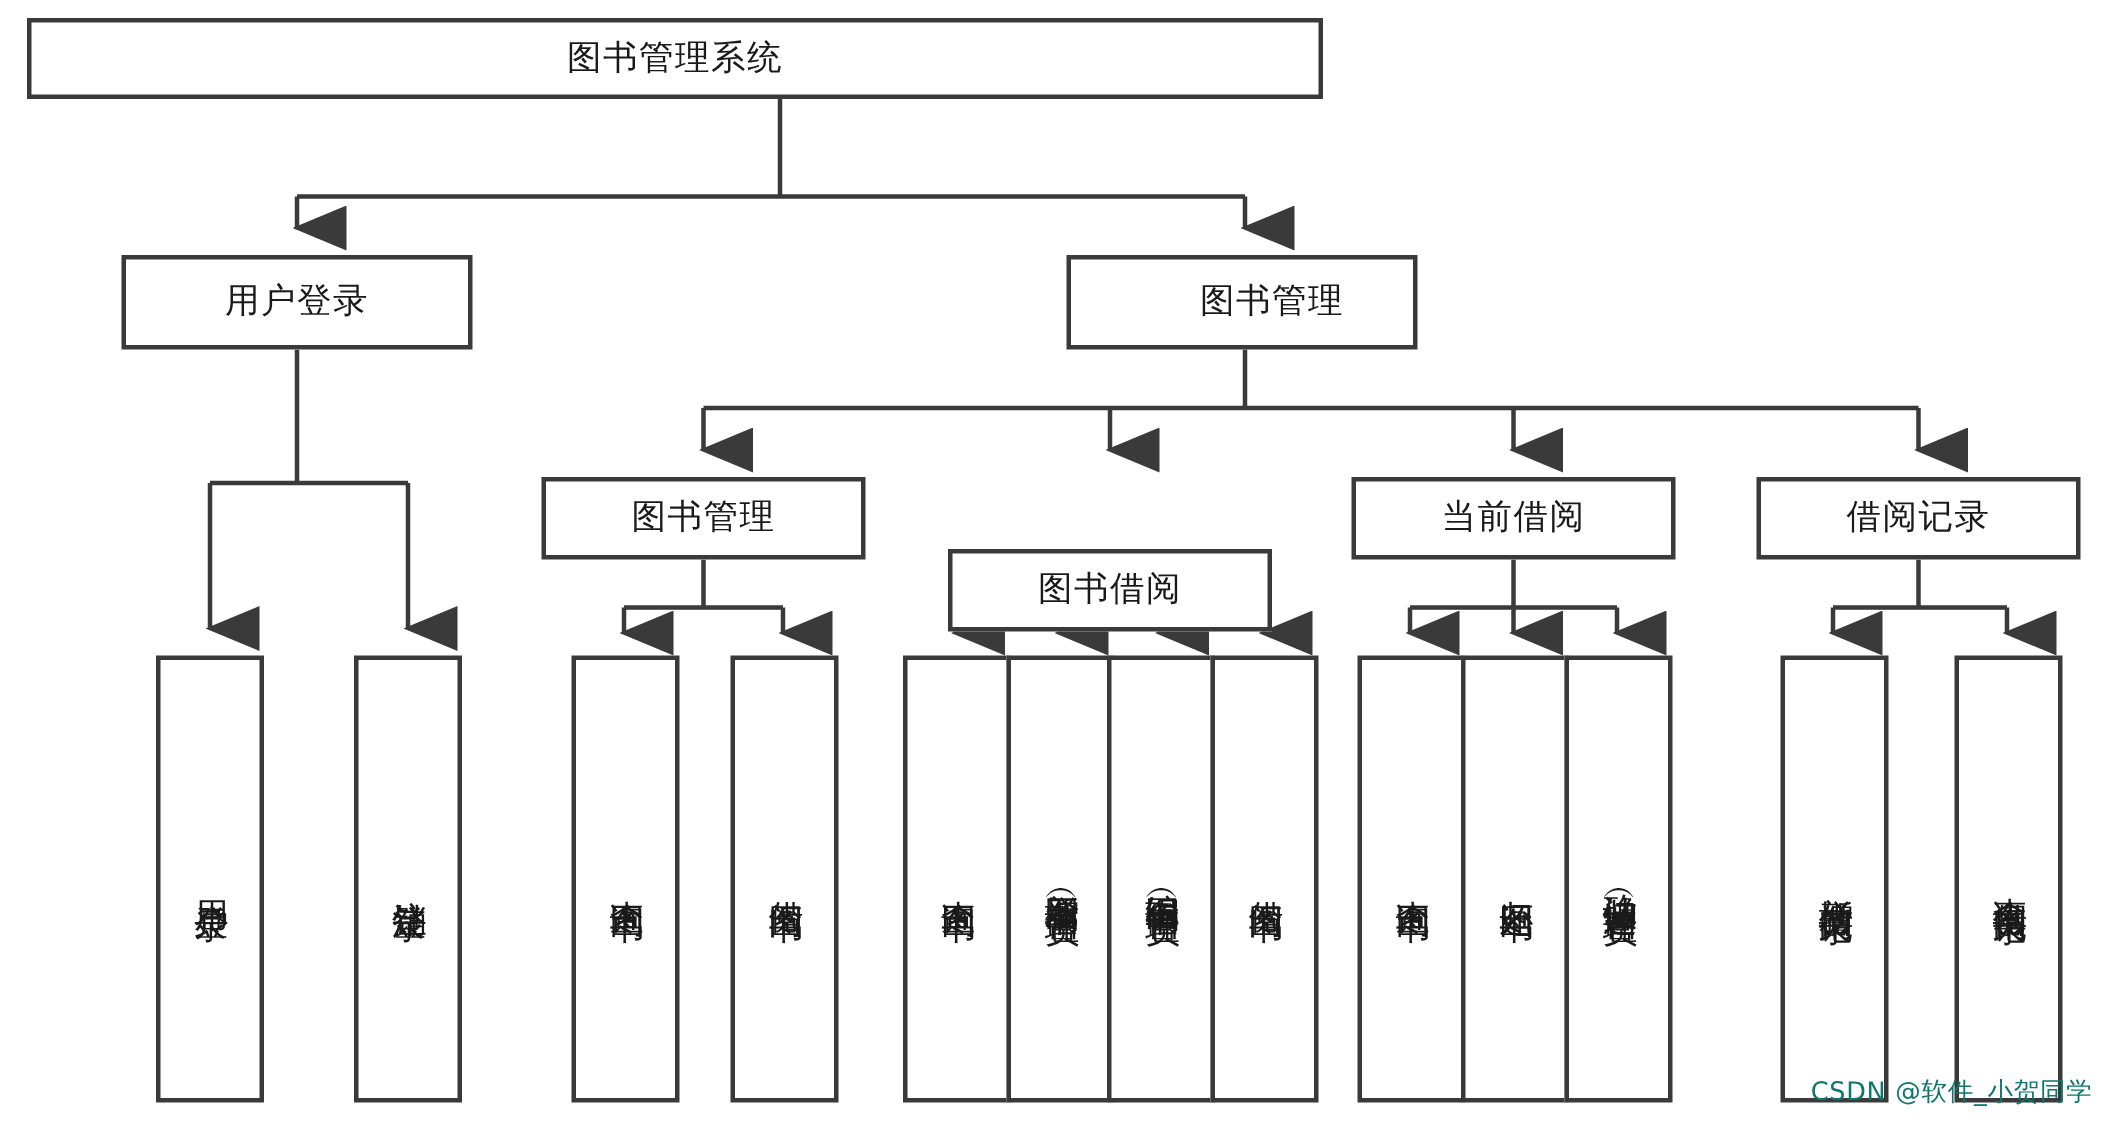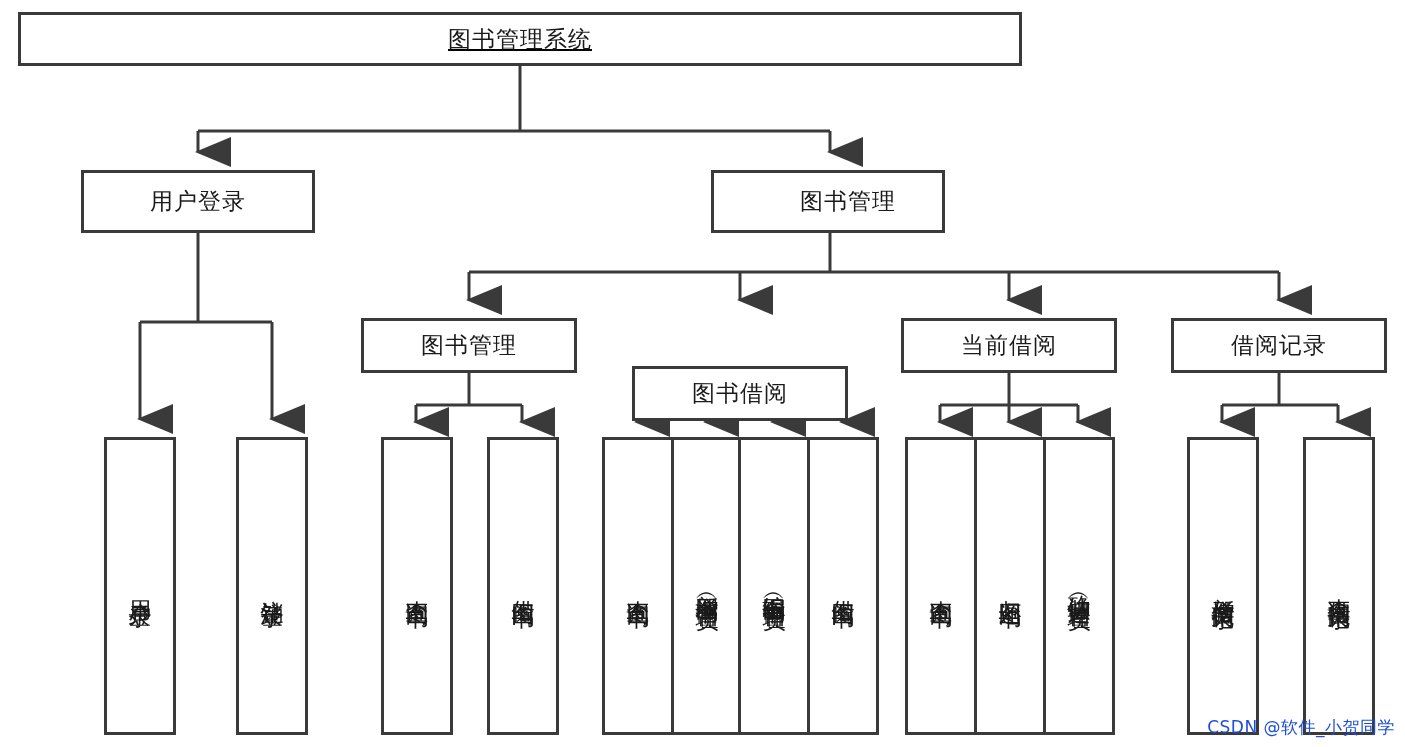--- a/index.html
+++ b/index.html
@@ -70,21 +70,21 @@
     left: 0;
     top: 0;
     width: 1405px;
     height: 747px;
     pointer-events: none;
   }
   #watermark {
     position: absolute;
     right: 10px;
     bottom: 8px;
-    color: #1d4ed8;
+    color: #0f766e;
     font-size: 17px;
     letter-spacing: 0.5px;
     white-space: nowrap;
     user-select: none;
   }
 </style>
 </head>
 <body>
 
 <div id="diagram-root">
@@ -132,21 +132,21 @@
       <path d="M 1009 405 L 1009 422" marker-end="url(#arrow)"></path>
       <path d="M 1078 405 L 1078 422" marker-end="url(#arrow)"></path>
 
       <path d="M 1279 373 L 1279 405"></path>
       <path d="M 1222 405 L 1338 405"></path>
       <path d="M 1222 405 L 1222 422" marker-end="url(#arrow)"></path>
       <path d="M 1338 405 L 1338 422" marker-end="url(#arrow)"></path>
     </g>
   </svg>
 
-  <div class="node-box" style="left:18px; top:12px; width:1004px; height:54px;text-decoration:underline;">
+  <div class="node-box" style="left:18px; top:12px; width:864px; height:54px;">
     <span class="node-label">图书管理系统</span>
   </div>
 
   <div class="node-box" style="left:81px; top:170px; width:234px; height:63px;">
     <span class="node-label">用户登录</span>
   </div>
 
   <div class="node-box" style="left:711px; top:170px; width:234px; height:63px;padding-left:40px;">
     <span class="node-label">图书管理</span>
   </div>

